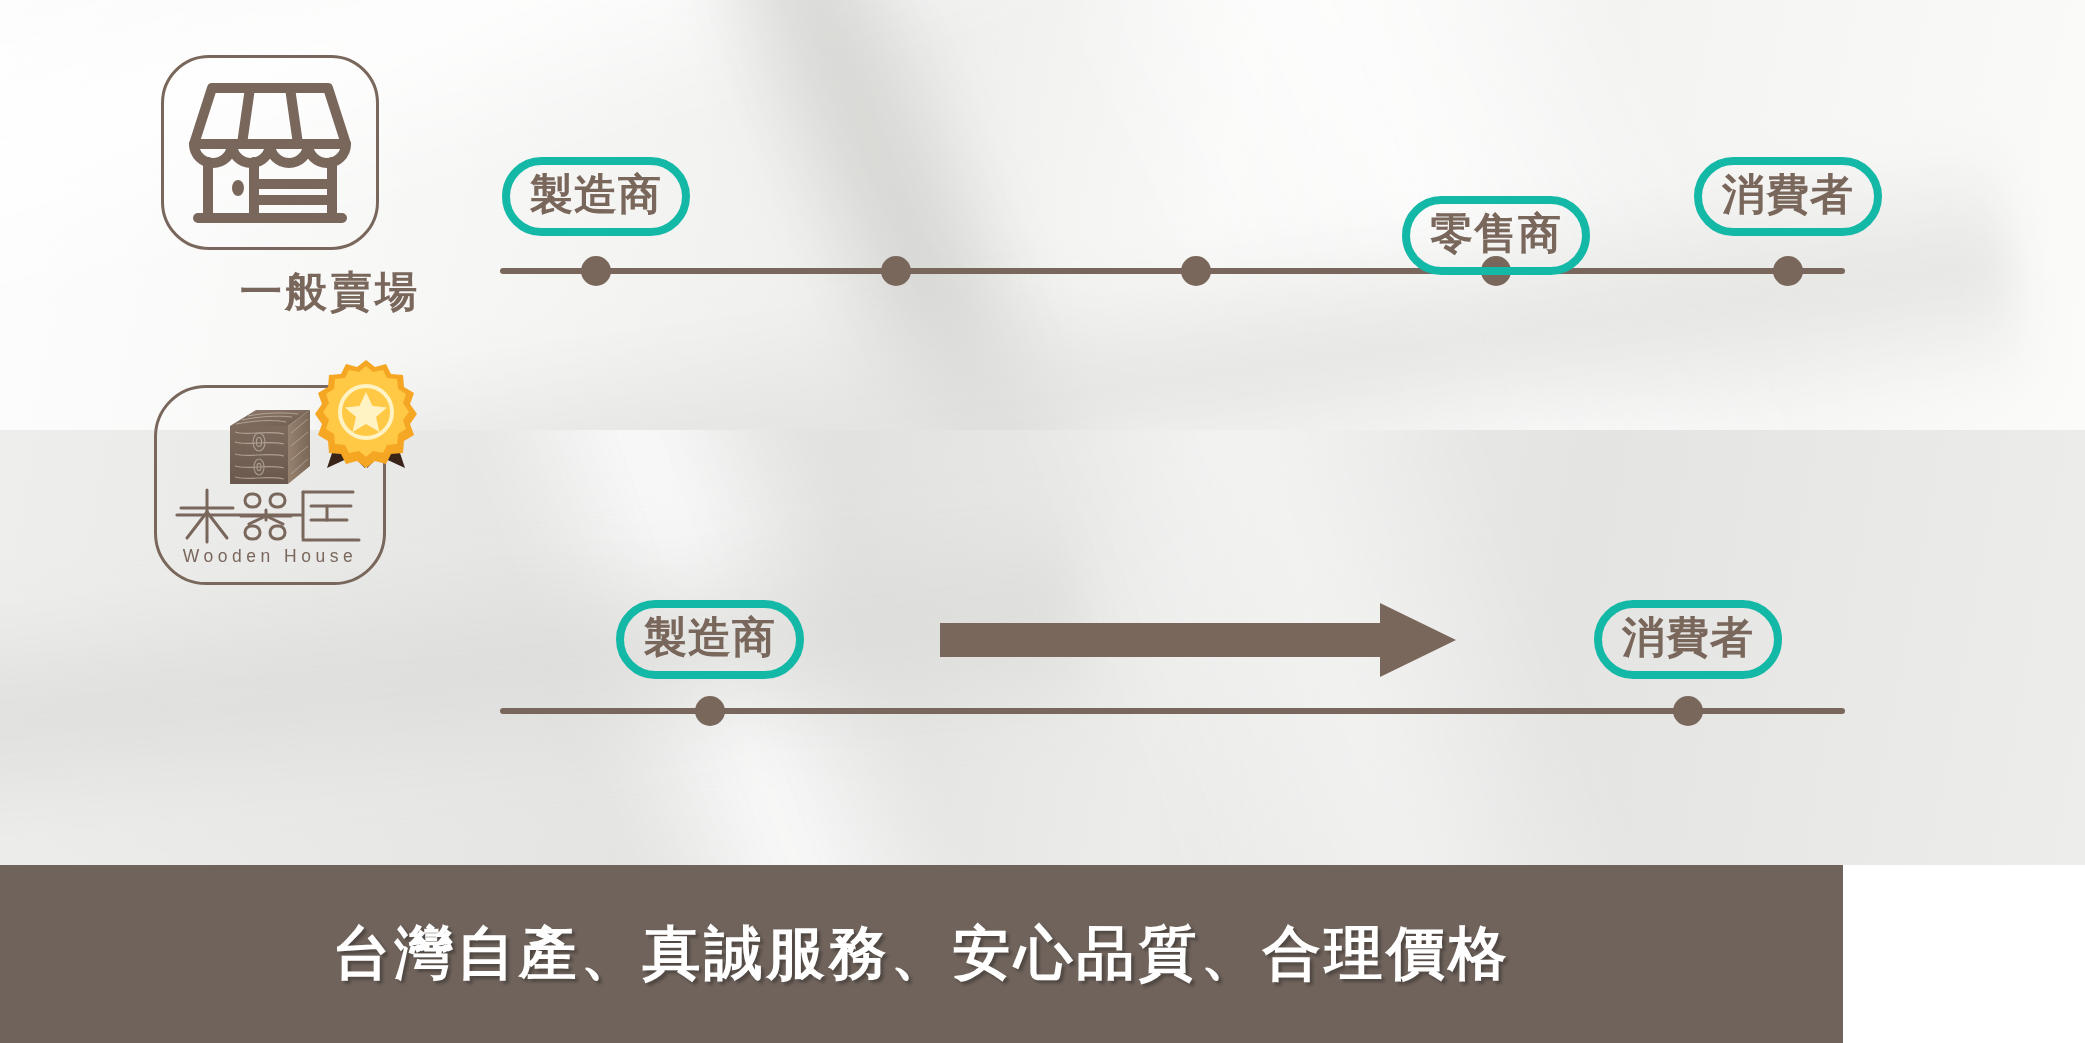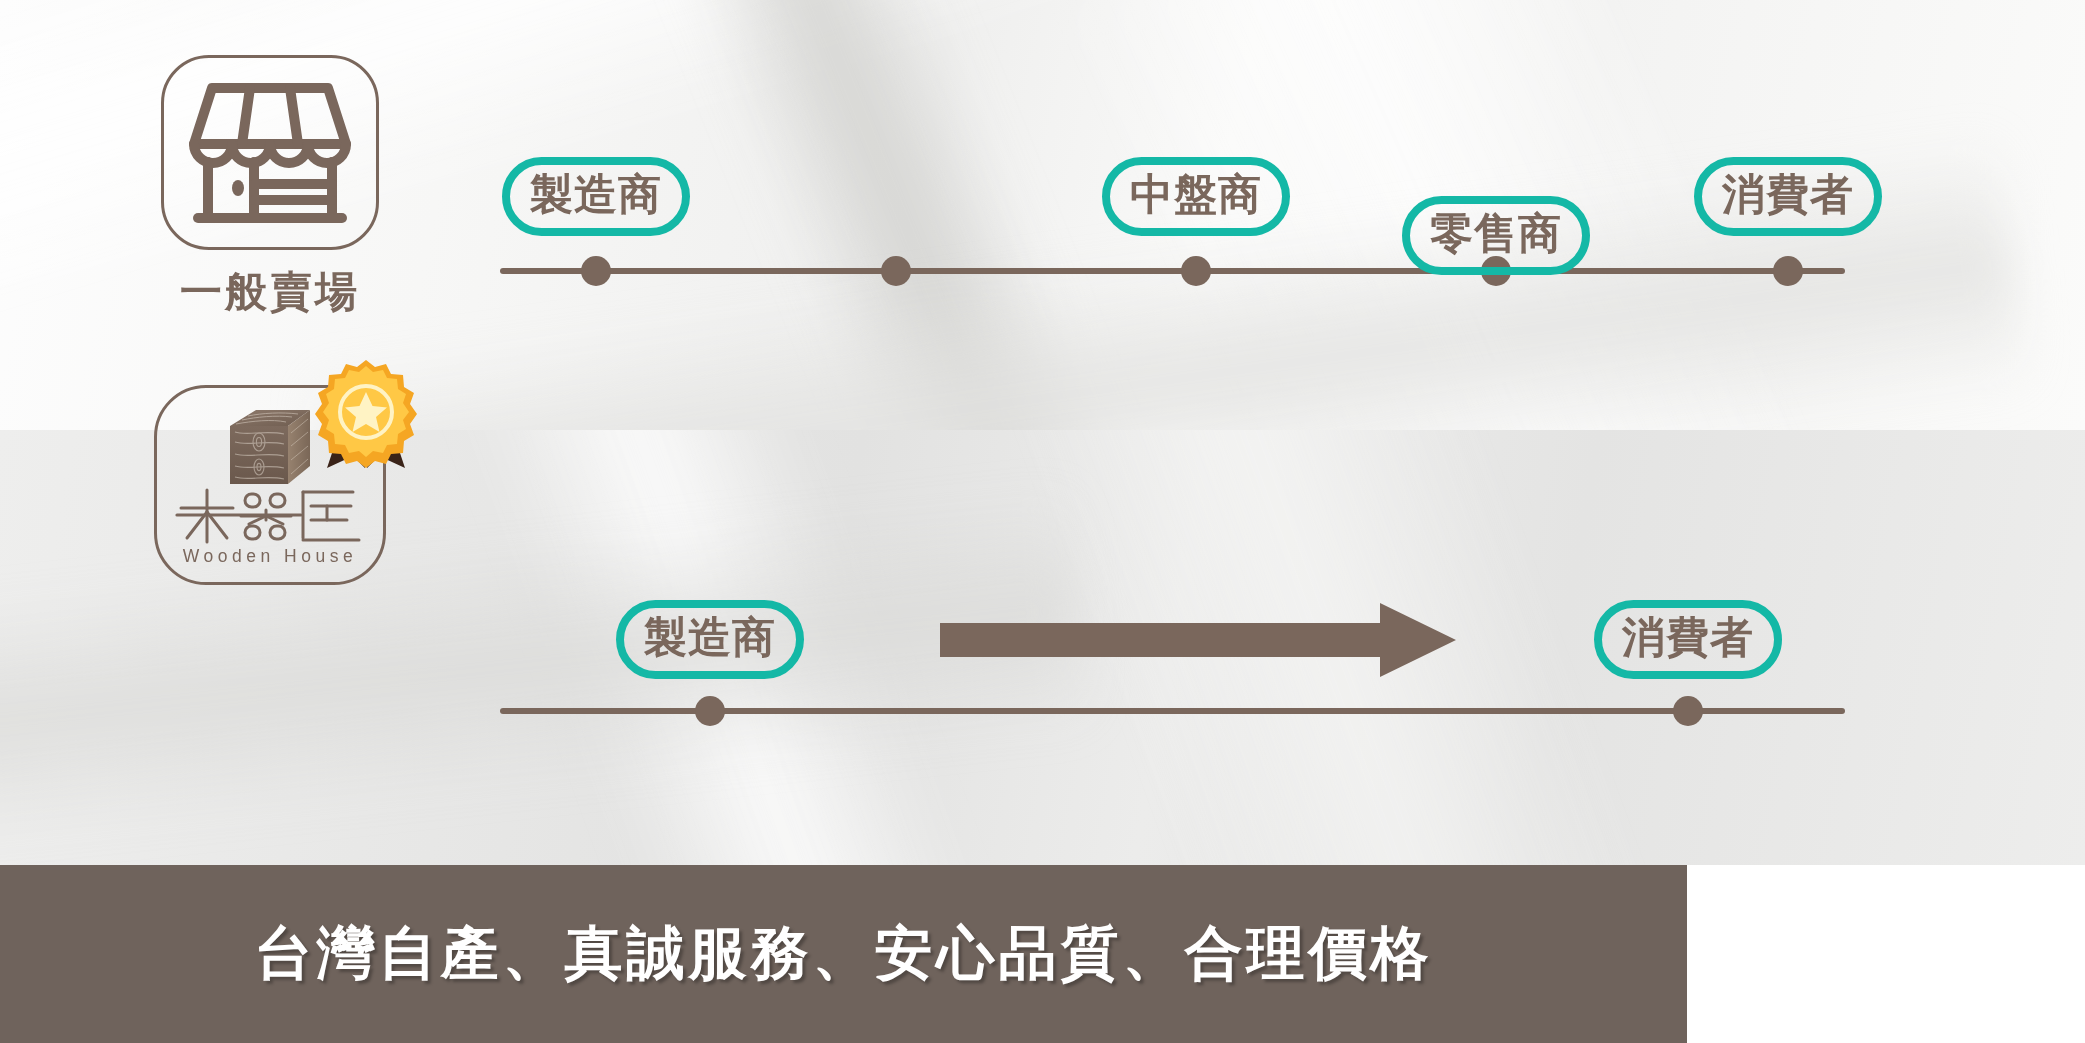--- a/index.html
+++ b/index.html
@@ -44,21 +44,21 @@
     position: absolute;
     pointer-events: none;
     filter: blur(22px);
   }
 
   
   #banner {
     position: absolute;
     left: 0;
     top: 865px;
-    width: 1687px;
+    width: 1843px;
     height: 178px;
     background: #6f635c;
     display: flex;
     align-items: center;
     justify-content: center;
   }
   #banner-text {
     color: #ffffff;
     font-size: 58px;
     font-weight: bold;
@@ -91,20 +91,21 @@
     height: 200px;
     border-radius: 52px;
   }
   .logo-caption {
     margin-top: 14px;
     font-size: 42px;
     font-weight: bold;
     color: #7a675c;
     letter-spacing: 3px;
     font-family: "DejaVu Sans", "Liberation Sans", sans-serif;
+    text-align: right;
   }
 
   
   .shop-svg { position: absolute; left: 50%; top: 50%; transform: translate(-50%,-50%); }
 
   
   .wood-block { position: absolute; left: 50%; top: 20px; transform: translateX(-50%); }
   .wood-word  { position: absolute; left: 50%; top: 98px; transform: translateX(-50%); }
   .wood-en {
     position: absolute; left: 0; right: 0; top: 158px;
@@ -221,21 +222,20 @@
 
   <div class="flow" id="flow-general">
     <div class="node" style="left:96px;  top:3px;"></div>
     <div class="node" style="left:396px; top:3px;"></div>
     <div class="node" style="left:696px; top:3px;"></div>
     <div class="node" style="left:996px; top:3px;"></div>
     <div class="node" style="left:1288px;top:3px;"></div>
   </div>
 
   <div class="chip" style="left:596px;  top:157px;">製造商</div>
-  <div class="chip" style="left:1196px; top:157px;">中盤商</div>
   <div class="chip" style="left:1496px; top:148px;margin-top:48px;">零售商</div>
   <div class="chip" style="left:1788px; top:157px;">消費者</div>
 
   <div class="logo-col" id="logo-wooden">
     <div class="logo-frame">
 
       <svg class="wood-block" width="88" height="78" viewBox="0 0 88 78">
         <defs>
           <linearGradient id="woodTop" x1="0" y1="0" x2="1" y2="1">
             <stop offset="0" stop-color="#8e7a6c"></stop>

